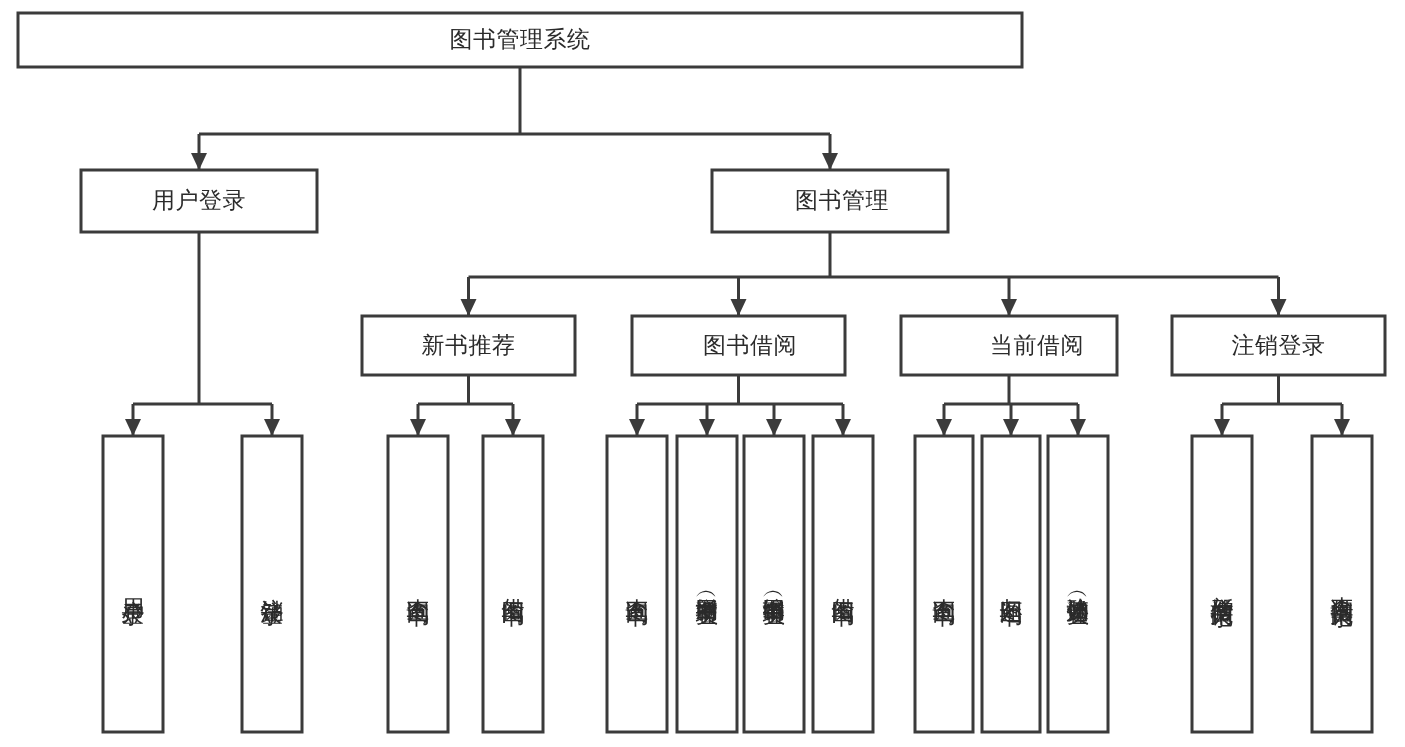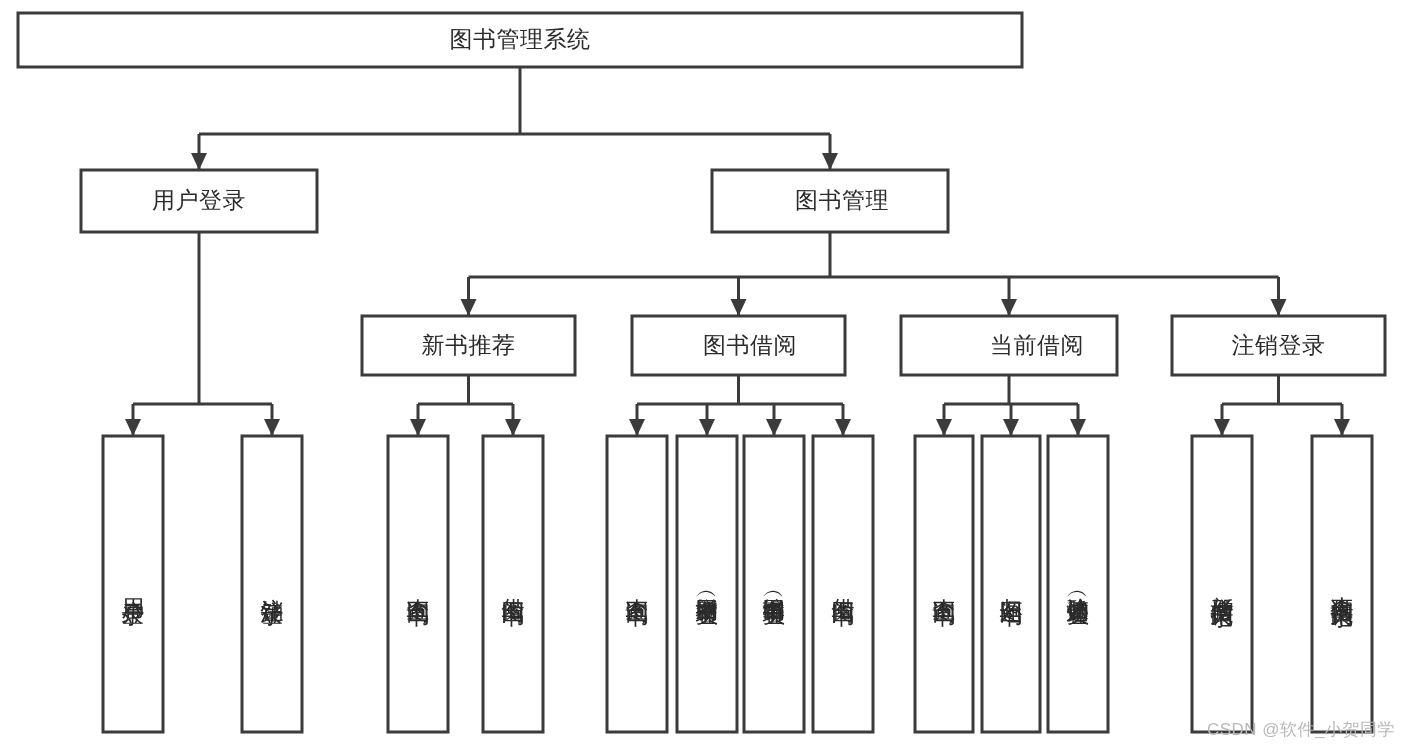--- a/index.html
+++ b/index.html
@@ -177,14 +177,13 @@
       <div class="node-label vertical" style="left: 677px; top: 436px; width: 60px; height: 296px; align-items: center; justify-content: center; font-size: 22px; letter-spacing: 1px;">新增图书（管理员）</div>
       <div class="node-label vertical" style="left: 744px; top: 436px; width: 60px; height: 296px; align-items: center; justify-content: center; font-size: 22px; letter-spacing: 1px;">编辑图书（管理员）</div>
       <div class="node-label vertical" style="left: 813px; top: 436px; width: 60px; height: 296px; align-items: center; justify-content: center;">借阅图书</div>
       <div class="node-label vertical" style="left: 915px; top: 436px; width: 58px; height: 296px; align-items: center; justify-content: center;">查询图书</div>
       <div class="node-label vertical" style="left: 982px; top: 436px; width: 58px; height: 296px; align-items: center; justify-content: center;">归还图书</div>
       <div class="node-label vertical" style="left: 1048px; top: 436px; width: 60px; height: 296px; align-items: center; justify-content: center; font-size: 22px; letter-spacing: 1px;">确认归还（管理员）</div>
       <div class="node-label vertical" style="left: 1192px; top: 436px; width: 60px; height: 296px; align-items: center; justify-content: center; font-size: 23px; letter-spacing: 2px;">新增借阅记录</div>
       <div class="node-label vertical" style="left: 1312px; top: 436px; width: 60px; height: 296px; align-items: center; justify-content: center; font-size: 23px; letter-spacing: 2px;">查询借阅记录</div>
     </div>
 
-  <div class="watermark">CSDN @软件_小贺同学</div>
 </div>
 
 </body></html>

